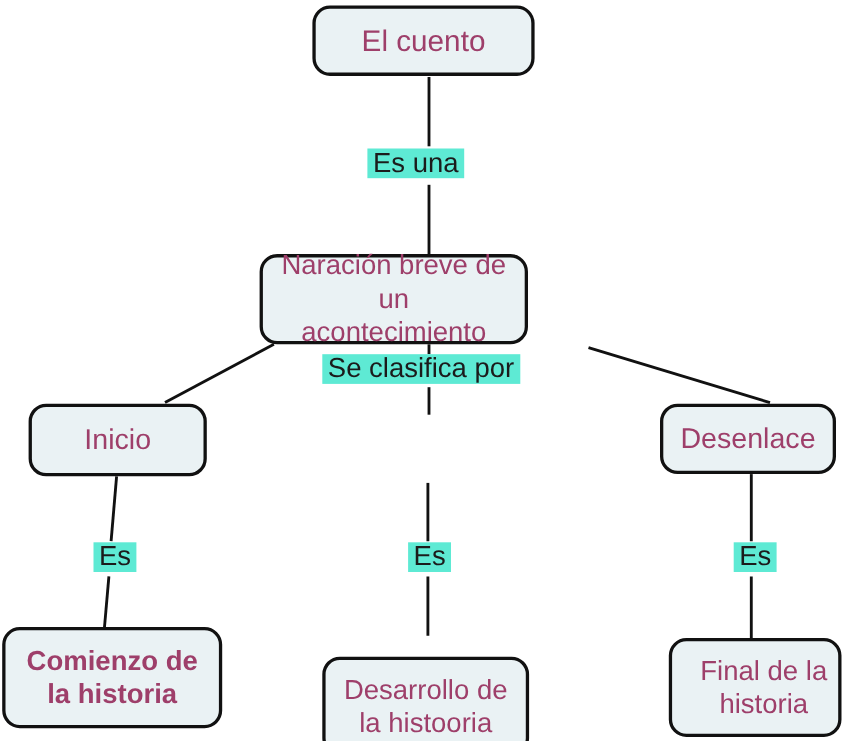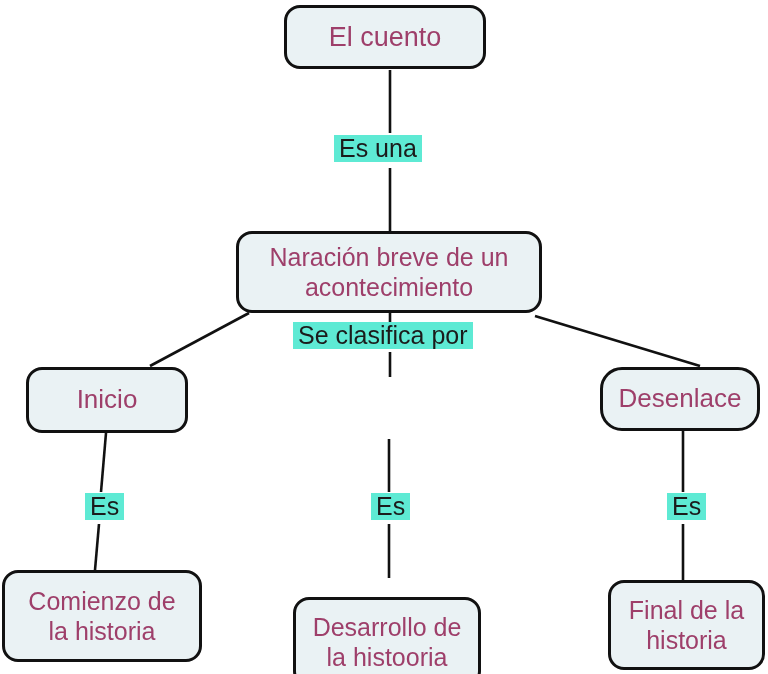--- a/index.html
+++ b/index.html
@@ -51,27 +51,27 @@
     font-size: 25px;
     line-height: 1;
     white-space: nowrap;
     z-index: 3;
     background: #5eead4;
     padding: 1px 5px;
   }
 
   
   #node-root      { left: 284px; top: 5px;   width: 202px; height: 64px;  font-size: 27px; }
-  #node-def       { left: 236px; top: 231px; width: 306px; height: 82px;  font-size: 25px; }
+  #node-def       { left: 236px; top: 231px; width: 244px; height: 82px;  font-size: 25px; }
   #node-inicio    { left: 26px;  top: 367px; width: 162px; height: 66px;  font-size: 26px; text-align: center; }
   #node-nudo      { left: 320px; top: 377px; width: 145px; height: 62px;  font-size: 26px; }
-  #node-desenlace { left: 600px; top: 367px; width: 160px; height: 64px;  font-size: 26px; border-radius: 22px; }
-  #node-comienzo  { left: 2px;   top: 570px; width: 200px; height: 92px;  font-size: 25px; }
+  #node-desenlace { left: 600px; top: 367px; width: 160px; height: 64px;  font-size: 26px; }
+  #node-comienzo  { left: 2px;   top: 570px; width: 200px; height: 92px;  font-size: 25px; font-weight: bold; }
   #node-desarrollo{ left: 293px; top: 597px; width: 188px; height: 90px;  font-size: 25px; }
-  #node-final     { left: 608px; top: 580px; width: 157px; height: 90px;  font-size: 25px; }
+  #node-final     { left: 608px; top: 580px; width: 157px; height: 90px;  font-size: 25px; justify-content: flex-end; }
 
   
   #label-es-una        { left: 334px; top: 135px; }
   #label-se-clasifica  { left: 281px; top: 322px; margin-left: 12px; }
   #label-es-1          { left: 85px;  top: 493px; }
   #label-es-2          { left: 371px; top: 493px; }
   #label-es-3          { left: 667px; top: 493px; }
 </style>
 </head>
 <body>

